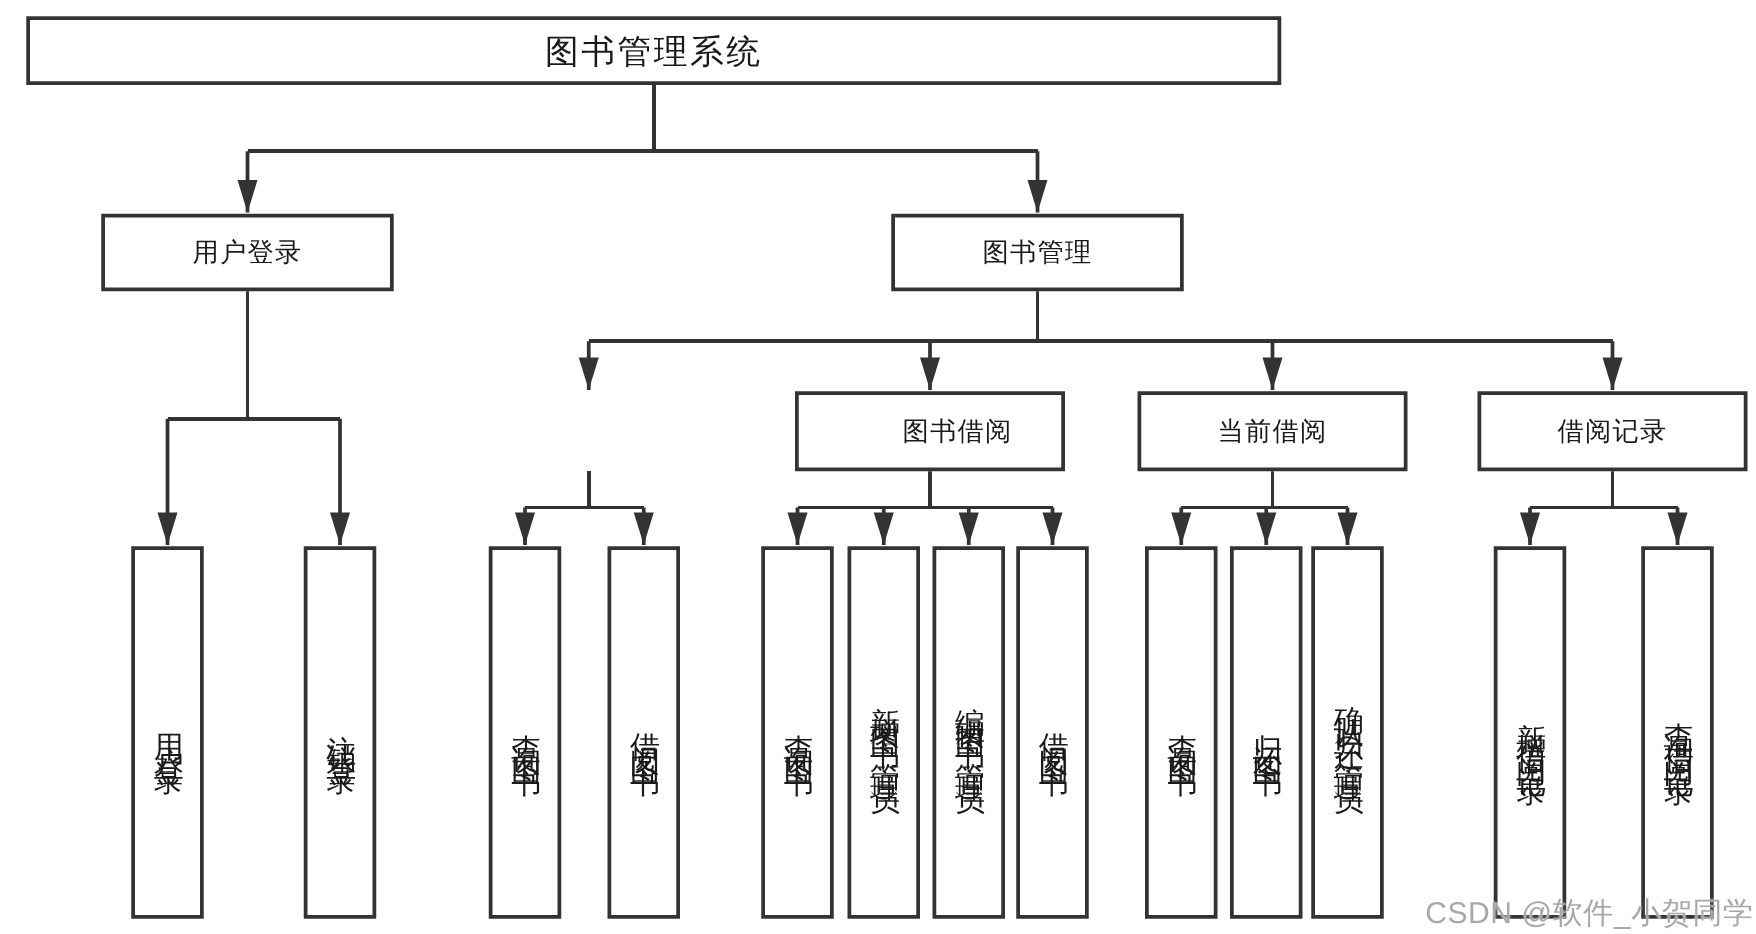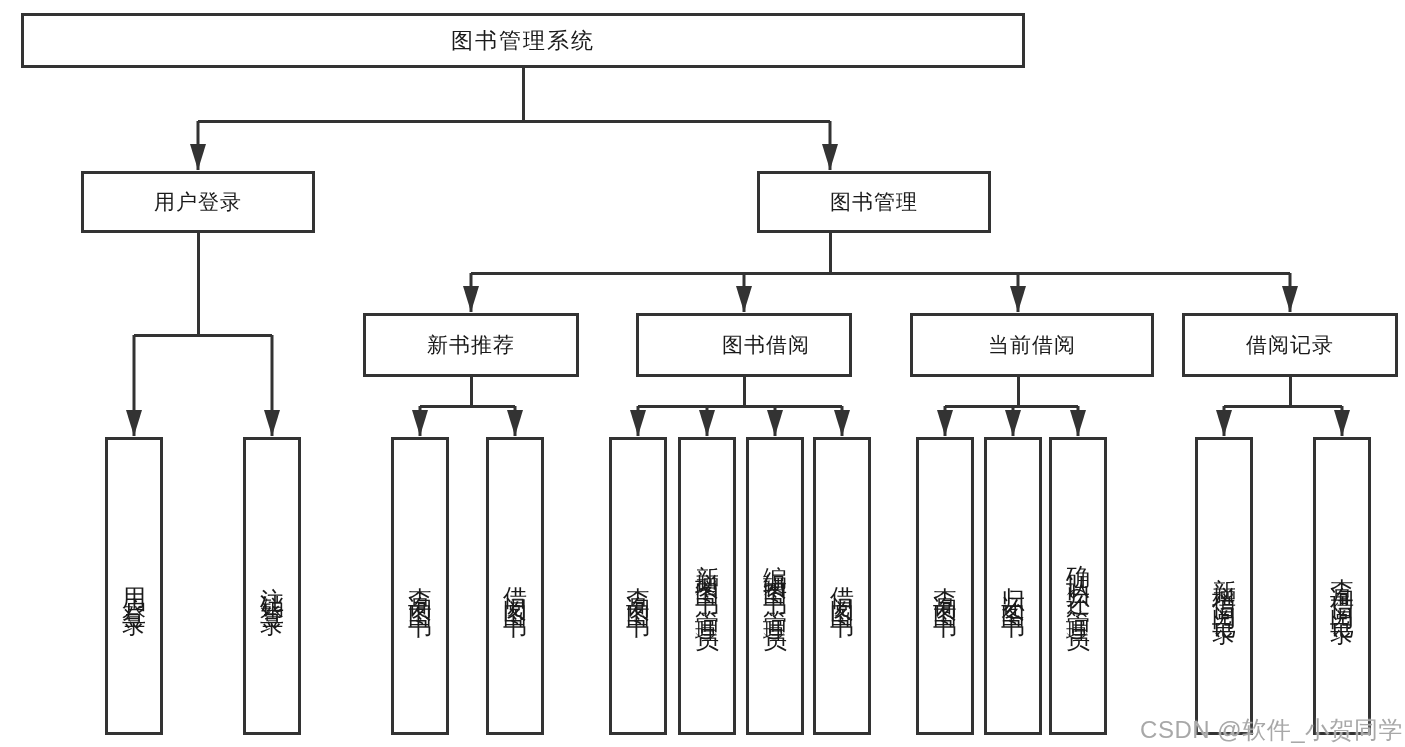--- a/index.html
+++ b/index.html
@@ -25,21 +25,21 @@
     align-items: center;
     justify-content: center;
     color: #1a1a1a;
     z-index: 2;
   }
   .hbox .label {
     font-size: 21px;
     letter-spacing: 1px;
     white-space: nowrap;
   }
-  .root-box .label { font-size: 22px; letter-spacing: 2px; }
+  .root-box .label { font-size: 27px; letter-spacing: 2px; }
   .vbox { top: 437px; width: 58px; height: 298px; }
   .vbox .vlabel {
     writing-mode: vertical-lr;
     text-orientation: mixed;
     font-size: 24px;
     line-height: 1;
     letter-spacing: 9px;
     white-space: nowrap;
   }
   .watermark {
@@ -105,31 +105,28 @@
     </g>
   </svg>
 
   <div class="box hbox root-box" style="left:21px; top:13px; width:1004px; height:55px;">
     <span class="label">图书管理系统</span>
   </div>
 
   <div class="box hbox" style="left:81px; top:171px; width:234px; height:62px;">
     <span class="label">用户登录</span>
   </div>
-  <div class="box hbox" style="left:713px; top:171px; width:234px; height:62px;margin-left:44px;">
+  <div class="box hbox" style="left:713px; top:171px; width:234px; height:62px;">
     <span class="label">图书管理</span>
   </div>
 
-  <div class="box hbox" style="left:363px; top:313px; width:216px; height:64px;">
-    <span class="label">新书推荐</span>
-  </div>
   <div class="box hbox" style="left:636px; top:313px; width:216px; height:64px;padding-left:44px;">
     <span class="label">图书借阅</span>
   </div>
-  <div class="box hbox" style="left:910px; top:313px; width:244px; height:64px;font-family:Liberation Mono, monospace;">
+  <div class="box hbox" style="left:910px; top:313px; width:216px; height:64px;font-family:Liberation Mono, monospace;">
     <span class="label">当前借阅</span>
   </div>
   <div class="box hbox" style="left:1182px; top:313px; width:216px; height:64px;">
     <span class="label">借阅记录</span>
   </div>
 
   <div class="box vbox" style="left:105px;">
     <span class="vlabel">用户登录</span>
   </div>
   <div class="box vbox" style="left:243px;">

